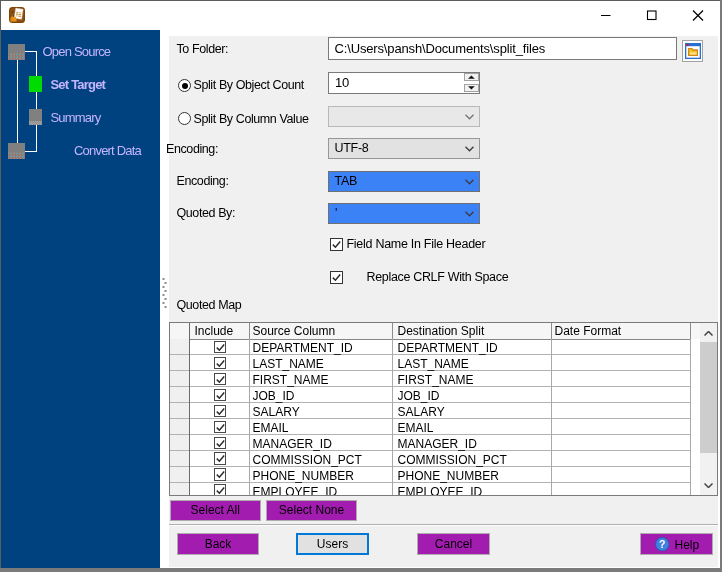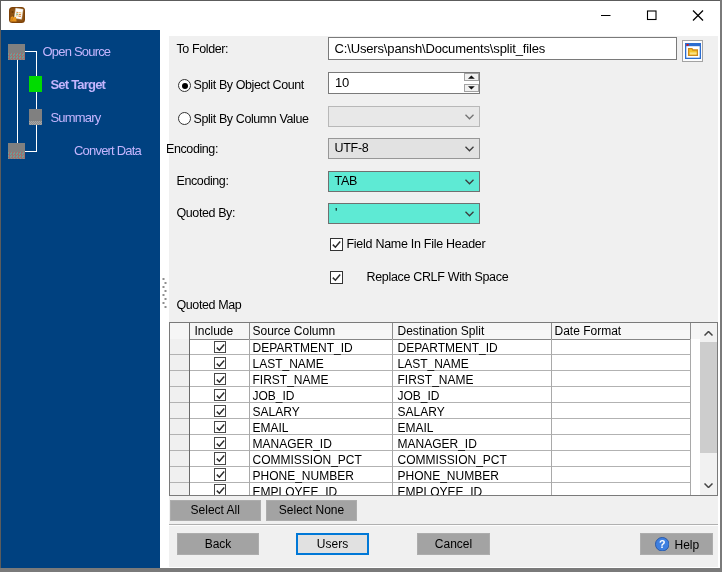--- a/index.html
+++ b/index.html
@@ -5,22 +5,22 @@
 * { margin:0; padding:0; box-sizing:border-box; }
 html,body { width:722px; height:572px; background:#fff; font-family:"Liberation Sans", sans-serif; overflow:hidden; position:relative; }
 .abs { position:absolute; }
 #sidebar { position:absolute; left:1px; top:30px; width:159px; height:538px; background:#004180; }
 .sq { position:absolute; background:#808080; }
 .wline { position:absolute; background:#fff; }
 .wtxt { position:absolute; color:#c4b5fd; font-size:13px; letter-spacing:-0.8px; line-height:16px; white-space:nowrap; }
 #panel { position:absolute; left:169px; top:36px; width:549px; height:531px; background:#f0f0f0; }
 .lbl { position:absolute; color:#000; font-size:12.5px; letter-spacing:-0.4px; line-height:15px; white-space:nowrap; }
 .inp { position:absolute; background:#fff; border:1px solid #7a7a7a; font-size:13px; letter-spacing:-0.15px; color:#000; white-space:nowrap; overflow:hidden; }
-.combo { position:absolute; border:1px solid #707070; background:#5eead4; font-size:12.5px; letter-spacing:-0.3px; color:#000; white-space:nowrap; }
-.btn { position:absolute; background:#a3a3a3; border:1px solid #adadad; color:#000; font-size:12px; display:flex; align-items:center; justify-content:center; }
+.combo { position:absolute; border:1px solid #707070; background:#3b82f6; font-size:12.5px; letter-spacing:-0.3px; color:#000; white-space:nowrap; }
+.btn { position:absolute; background:#a21caf; border:1px solid #adadad; color:#000; font-size:12px; display:flex; align-items:center; justify-content:center; }
 .cb { position:absolute; width:13px; height:13px; background:#fff; border:1px solid #333; }
 .radio { position:absolute; width:13px; height:13px; border-radius:50%; background:#fff; border:1px solid #333; }
 #tbl { position:absolute; left:169px; top:322px; width:549px; height:174.3px; background:#fff; border:1px solid #7a7a7a; overflow:hidden; }
 .gridh { position:absolute; background:#b2b2b2; }
 .tcell { position:absolute; font-size:12px; color:#000; white-space:nowrap; }
 </style>
 </head>
 <body>
 
 <div class="abs" style="left:0;top:1px;width:722px;height:29px;background:#fff;"></div>

